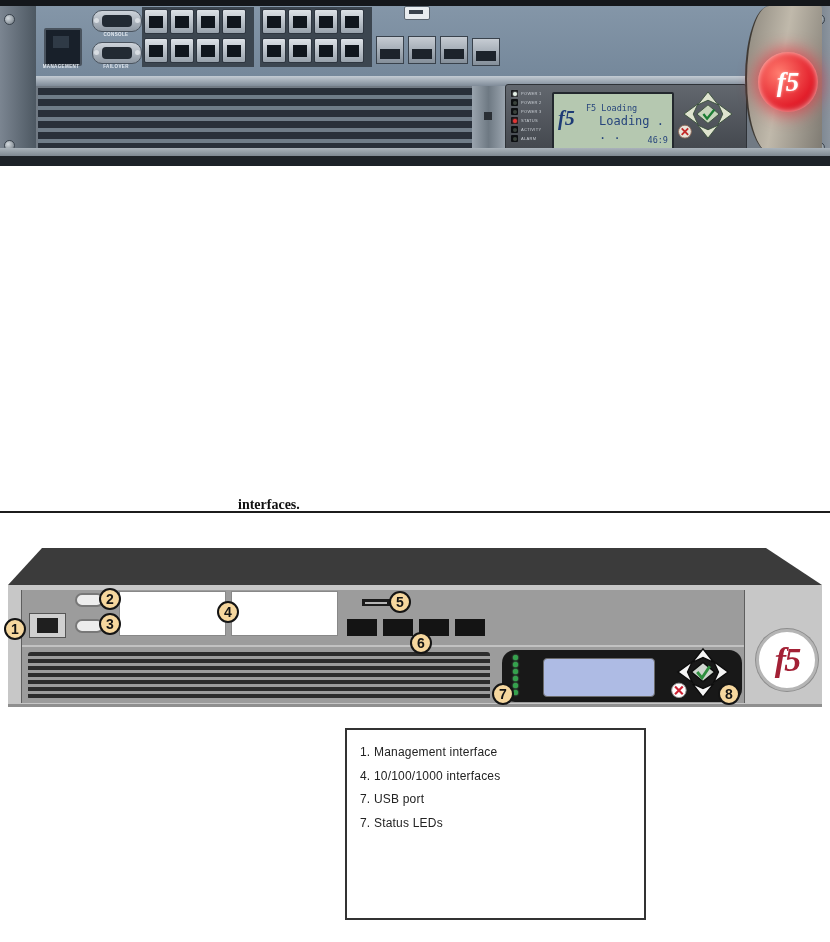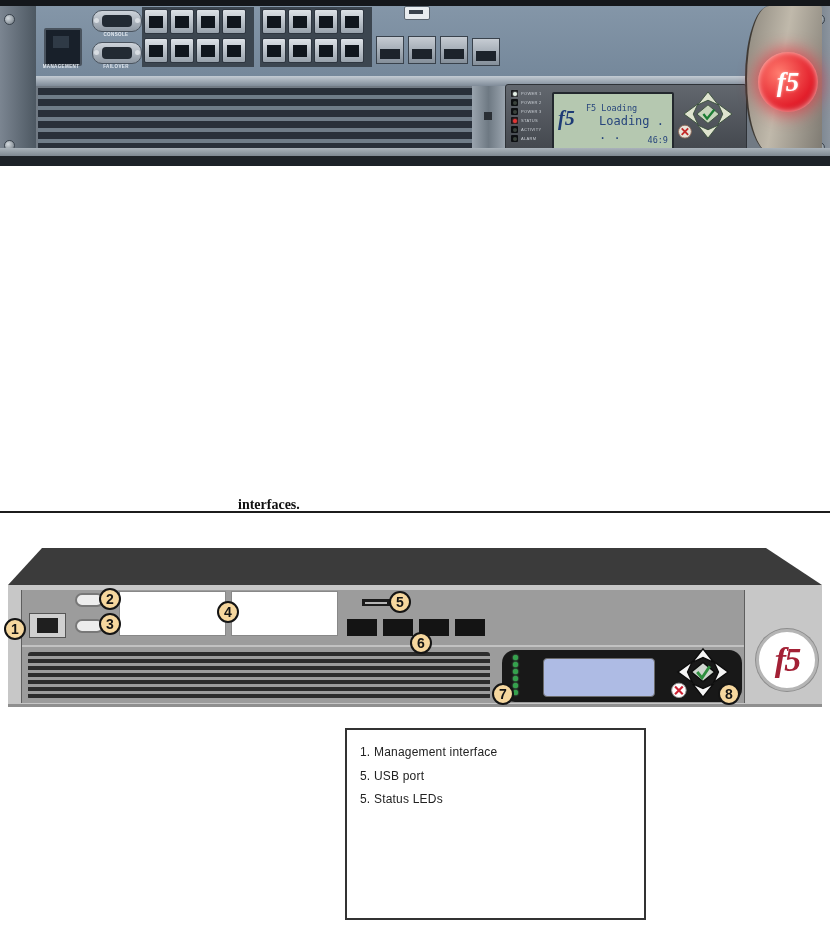--- a/index.html
+++ b/index.html
@@ -314,17 +314,18 @@
     <div class="abs co" style="left:99px;top:70px;">3</div>
     <div class="abs co" style="left:217px;top:58px;">4</div>
     <div class="abs co" style="left:389px;top:48px;">5</div>
     <div class="abs co" style="left:410px;top:89px;">6</div>
     <div class="abs co" style="left:492px;top:140px;">7</div>
     <div class="abs co" style="left:718px;top:140px;">8</div>
   </div>
 
   <div class="legend">
     <div class="row">1. Management interface</div>
-    <div class="row">5. USB port</div>
-    <div class="row">5. Status LEDs</div>
+    <div class="row">4. 10/100/1000 interfaces</div>
+    <div class="row">7. USB port</div>
+    <div class="row">7. Status LEDs</div>
   </div>
 
 </div>
 
 </body></html>

